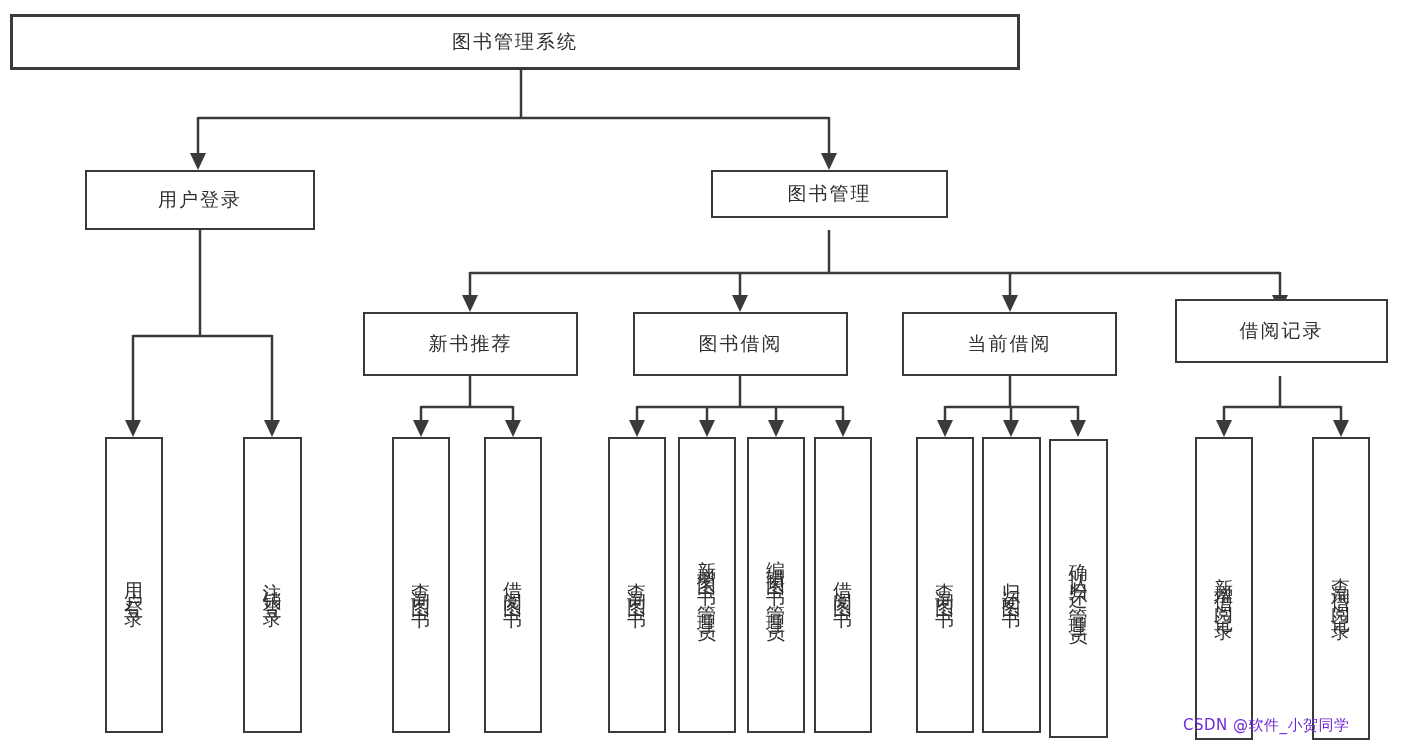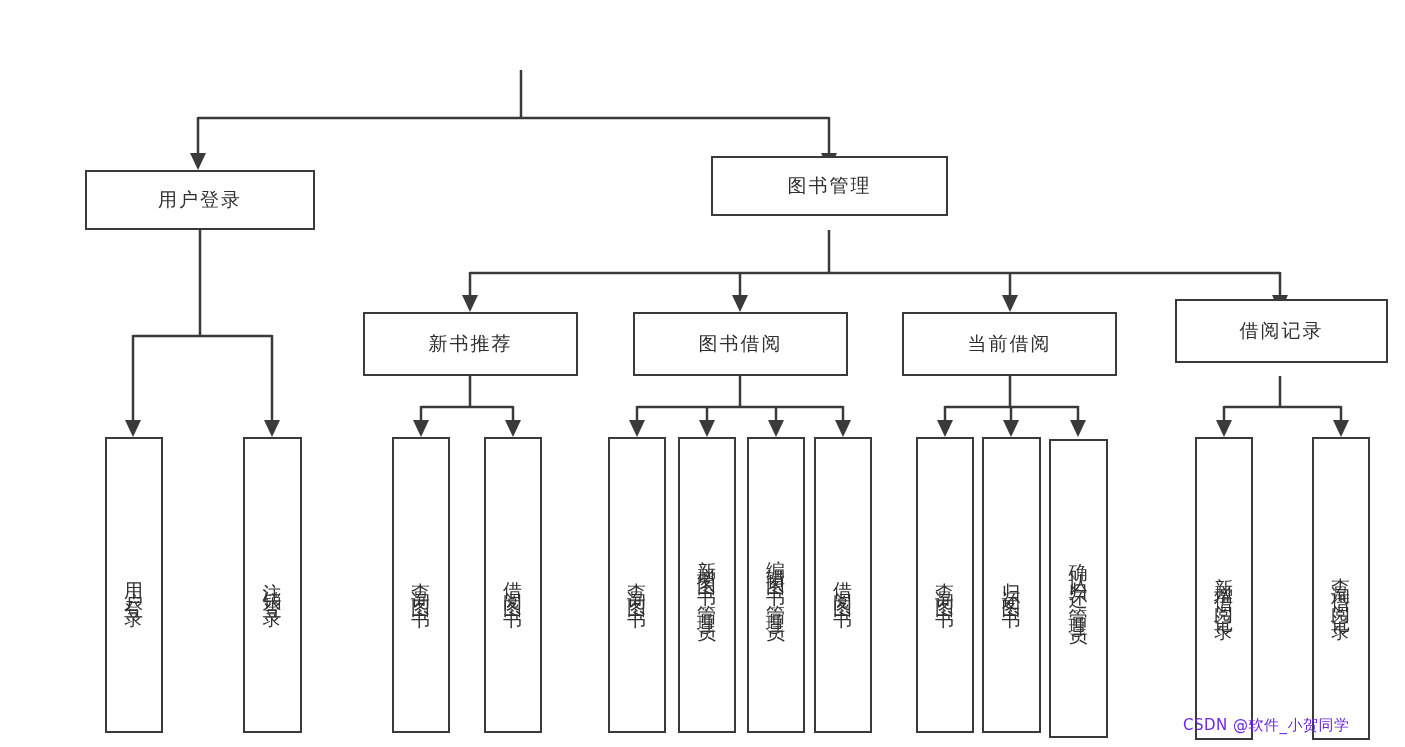--- a/index.html
+++ b/index.html
@@ -116,25 +116,28 @@
       <polygon points="768,420 784,420 776,437"></polygon>
       <polygon points="835,420 851,420 843,437"></polygon>
       <polygon points="937,420 953,420 945,437"></polygon>
       <polygon points="1003,420 1019,420 1011,437"></polygon>
       <polygon points="1070,420 1086,420 1078,437"></polygon>
       <polygon points="1216,420 1232,420 1224,437"></polygon>
       <polygon points="1333,420 1349,420 1341,437"></polygon>
     </g>
   </svg>
 
+  <div class="node hbox root" style="left:10px; top:14px; width:1010px; height:56px;">
+    <span>图书管理系统</span>
+  </div>
 
   <div class="node hbox" style="left:85px; top:170px; width:230px; height:60px;">
     <span>用户登录</span>
   </div>
-  <div class="node hbox" style="left:711px; top:156px; width:237px; height:60px;">
+  <div class="node hbox" style="left:711px; top:170px; width:237px; height:48px;">
     <span>图书管理</span>
   </div>
 
   <div class="node hbox" style="left:633px; top:312px; width:215px; height:64px;">
     <span>图书借阅</span>
   </div>
   <div class="node hbox" style="left:363px; top:312px; width:215px; height:64px;">
     <span>新书推荐</span>
   </div>
   <div class="node hbox" style="left:902px; top:312px; width:215px; height:64px;font-family:Liberation Mono, monospace;">

